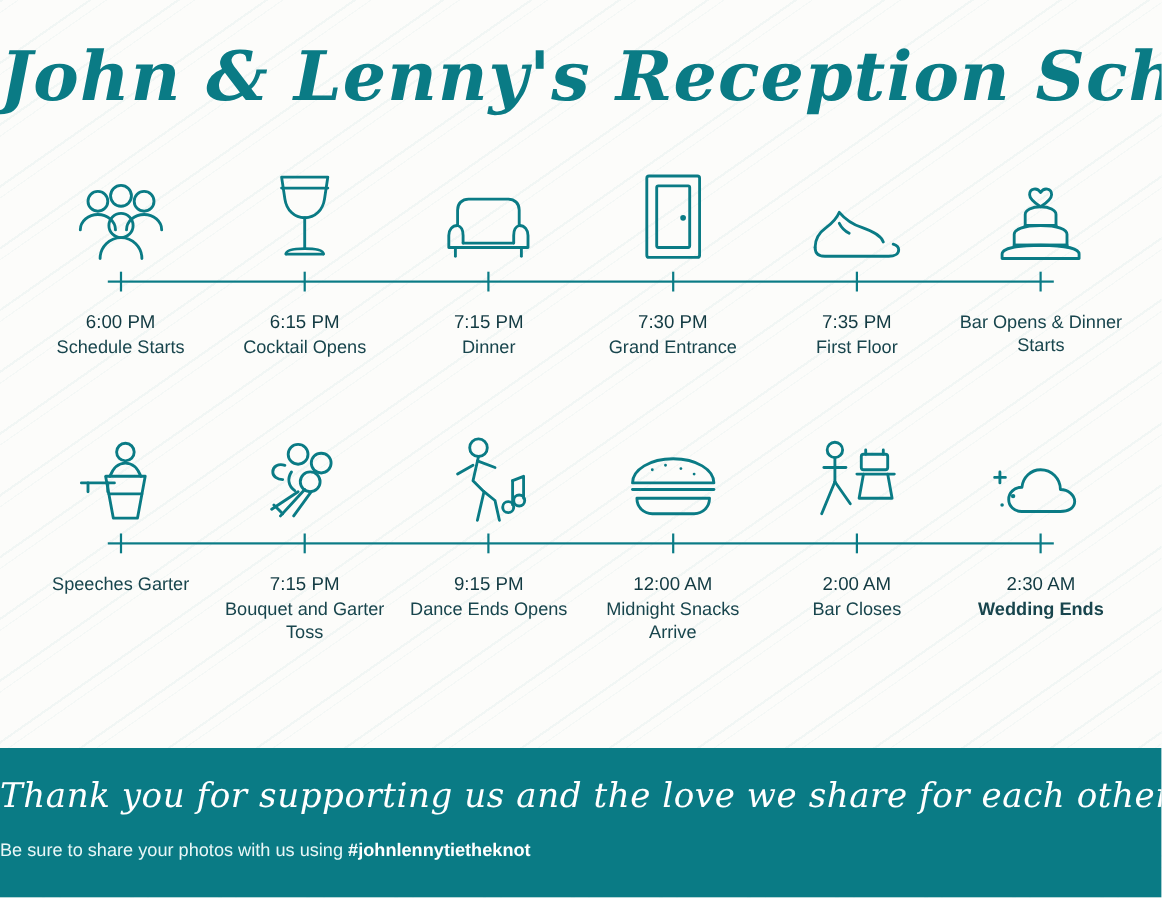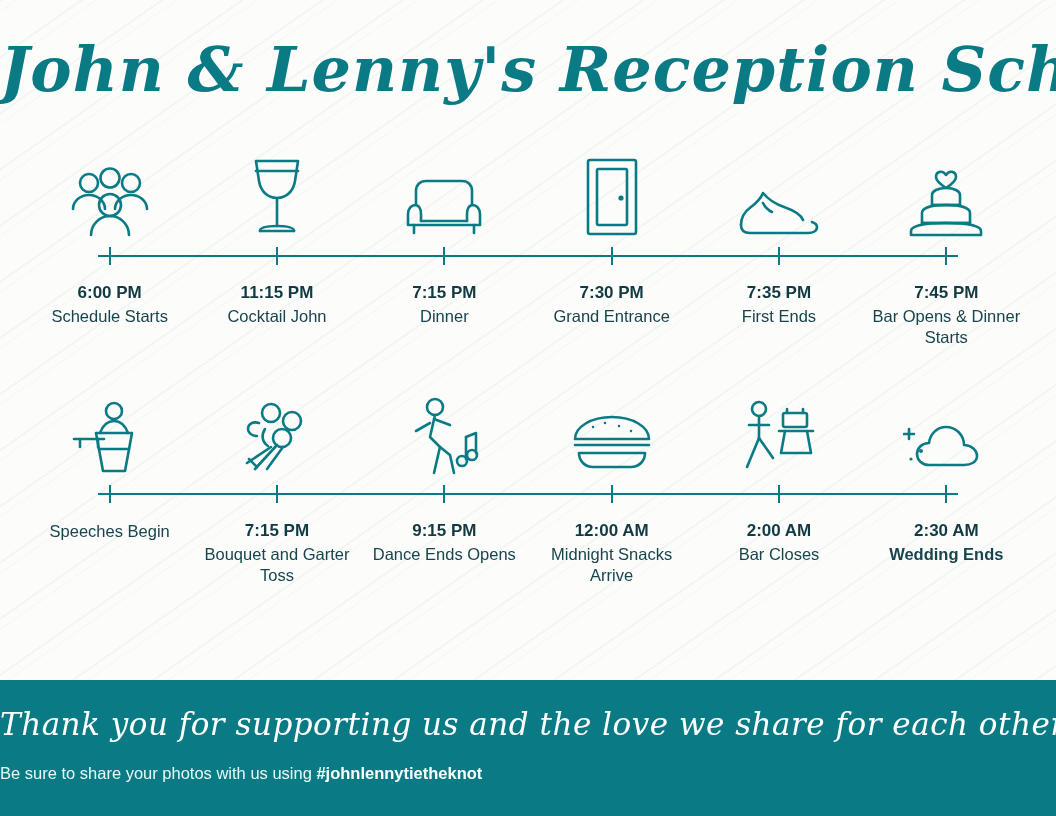--- a/index.html
+++ b/index.html
@@ -93,21 +93,21 @@
     margin-top: 8px;
   }
   .label-cell {
     flex: 1;
     text-align: center;
     padding: 0 6px;
     box-sizing: border-box;
   }
   .label-time {
     color: #123a42;
-    font-weight: bold;
+    font-weight: normal;
     font-size: 17px;
     line-height: 23px;
   }
   .label-name {
     color: #18454d;
     font-size: 16.5px;
     line-height: 21px;
     margin-top: 2px;
   }
   .label-name.bold {
@@ -241,37 +241,36 @@
             </div>
         </div>
       </div>
 
       <div class="labels">
         <div class="label-cell">
           <div class="label-time">6:00 PM</div>
           <div class="label-name">Schedule Starts</div>
         </div>
         <div class="label-cell">
-          <div class="label-time">11:15 PM</div>
-          <div class="label-name">Cocktail John</div>
+          <div class="label-time">6:15 PM</div>
+          <div class="label-name">Cocktail Opens</div>
         </div>
         <div class="label-cell">
           <div class="label-time">7:15 PM</div>
           <div class="label-name">Dinner</div>
         </div>
         <div class="label-cell">
           <div class="label-time">7:30 PM</div>
           <div class="label-name">Grand Entrance</div>
         </div>
         <div class="label-cell">
           <div class="label-time">7:35 PM</div>
-          <div class="label-name">First Ends</div>
-        </div>
-        <div class="label-cell">
-          <div class="label-time">7:45 PM</div>
+          <div class="label-name">First Floor</div>
+        </div>
+        <div class="label-cell">
           <div class="label-name">Bar Opens &amp; Dinner Starts</div>
         </div>
       </div>
     </div>
 
     <div class="timeline-row">
       <div class="icons-strip">
 
         <div class="icon-cell">
           <svg width="84" height="76" viewBox="0 0 84 76" fill="none" stroke="#0a7b85" stroke-width="2.6" stroke-linecap="round" stroke-linejoin="round">
@@ -366,21 +365,21 @@
               <div class="tick"></div>
             </div>
           <div class="tick-cell">
               <div class="tick"></div>
             </div>
         </div>
       </div>
 
       <div class="labels">
         <div class="label-cell">
-          <div class="label-name">Speeches Begin</div>
+          <div class="label-name">Speeches Garter</div>
         </div>
         <div class="label-cell">
           <div class="label-time">7:15 PM</div>
           <div class="label-name">Bouquet and Garter Toss</div>
         </div>
         <div class="label-cell">
           <div class="label-time">9:15 PM</div>
           <div class="label-name">Dance Ends Opens</div>
         </div>
         <div class="label-cell">

